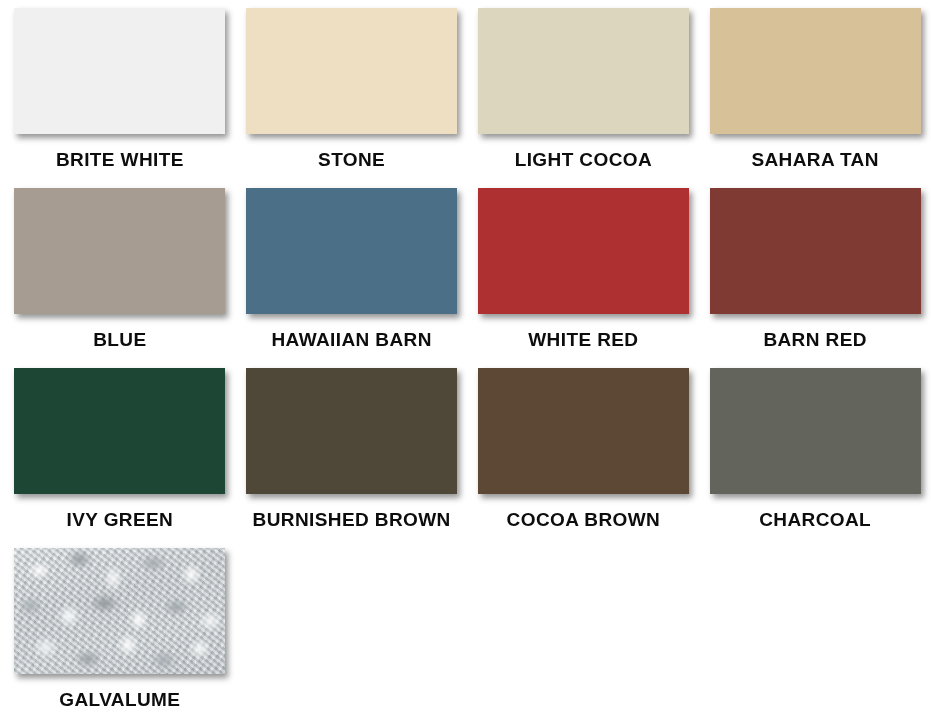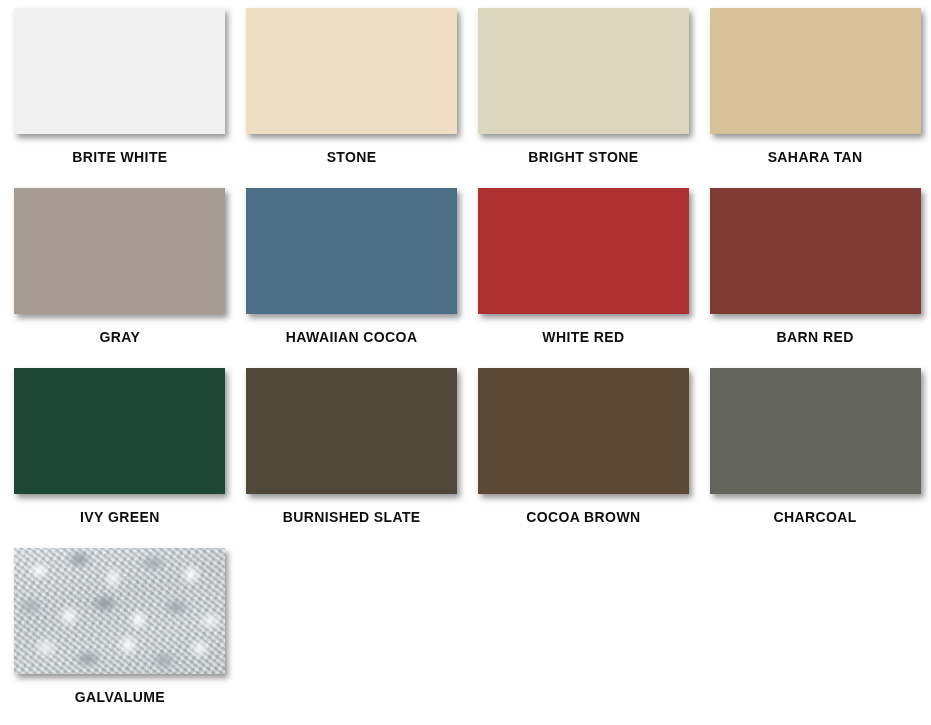--- a/index.html
+++ b/index.html
@@ -33,21 +33,21 @@
   .swatch-chip {
     width: 211px;
     height: 126px;
     box-sizing: border-box;
     box-shadow: 3px 4px 6px rgba(0, 0, 0, 0.42);
     background-repeat: no-repeat;
     background-size: cover;
   }
   .swatch-label {
     margin-top: 16px;
-    font-size: 14px;
+    font-size: 19px;
     font-weight: bold;
     letter-spacing: 0.4px;
     color: #0d0d0d;
     text-align: center;
     line-height: 1;
     white-space: nowrap;
   }
   
   .swatch-chip.texture-galvalume {
     background-color: #c8ccce;
@@ -81,49 +81,49 @@
     <div class="swatch-cell">
       <div class="swatch-chip" style="background-color: rgb(240, 240, 240);"></div>
       <div class="swatch-label">BRITE WHITE</div>
     </div>
     <div class="swatch-cell">
       <div class="swatch-chip" style="background-color: rgb(239, 223, 194);"></div>
       <div class="swatch-label">STONE</div>
     </div>
     <div class="swatch-cell">
       <div class="swatch-chip" style="background-color: rgb(221, 214, 190);"></div>
-      <div class="swatch-label">BRIGHT STONE</div>
+      <div class="swatch-label">LIGHT COCOA</div>
     </div>
     <div class="swatch-cell">
       <div class="swatch-chip" style="background-color: rgb(214, 193, 153);"></div>
       <div class="swatch-label">SAHARA TAN</div>
     </div>
     <div class="swatch-cell">
       <div class="swatch-chip" style="background-color: rgb(166, 156, 146);"></div>
-      <div class="swatch-label">GRAY</div>
+      <div class="swatch-label">BLUE</div>
     </div>
     <div class="swatch-cell">
       <div class="swatch-chip" style="background-color: rgb(75, 111, 135);"></div>
-      <div class="swatch-label">HAWAIIAN COCOA</div>
+      <div class="swatch-label">HAWAIIAN BARN</div>
     </div>
     <div class="swatch-cell">
       <div class="swatch-chip" style="background-color: rgb(174, 48, 48);"></div>
       <div class="swatch-label">WHITE RED</div>
     </div>
     <div class="swatch-cell">
       <div class="swatch-chip" style="background-color: rgb(127, 59, 51);"></div>
       <div class="swatch-label">BARN RED</div>
     </div>
     <div class="swatch-cell">
       <div class="swatch-chip" style="background-color: rgb(29, 70, 52);"></div>
       <div class="swatch-label">IVY GREEN</div>
     </div>
     <div class="swatch-cell">
       <div class="swatch-chip" style="background-color: rgb(79, 71, 56);"></div>
-      <div class="swatch-label">BURNISHED SLATE</div>
+      <div class="swatch-label">BURNISHED BROWN</div>
     </div>
     <div class="swatch-cell">
       <div class="swatch-chip" style="background-color: rgb(93, 72, 53);"></div>
       <div class="swatch-label">COCOA BROWN</div>
     </div>
     <div class="swatch-cell">
       <div class="swatch-chip" style="background-color: rgb(99, 101, 93);"></div>
       <div class="swatch-label">CHARCOAL</div>
     </div>
     <div class="swatch-cell">

